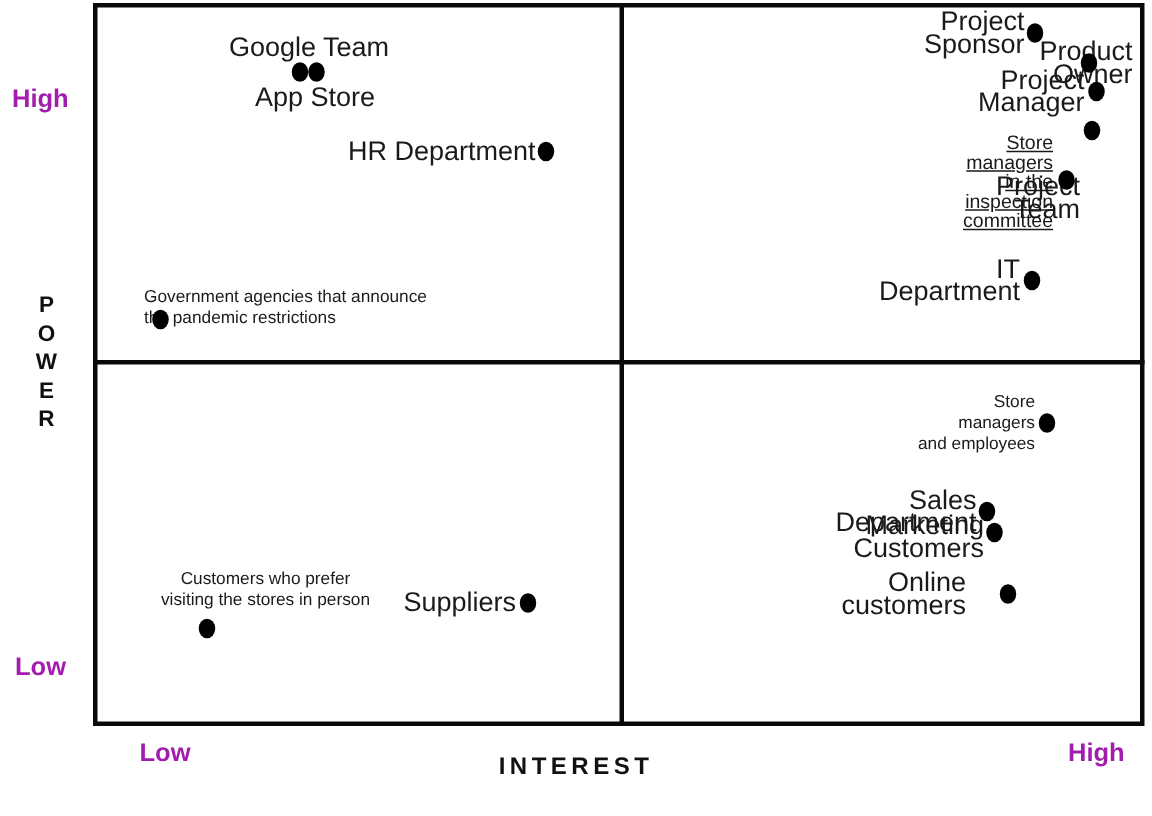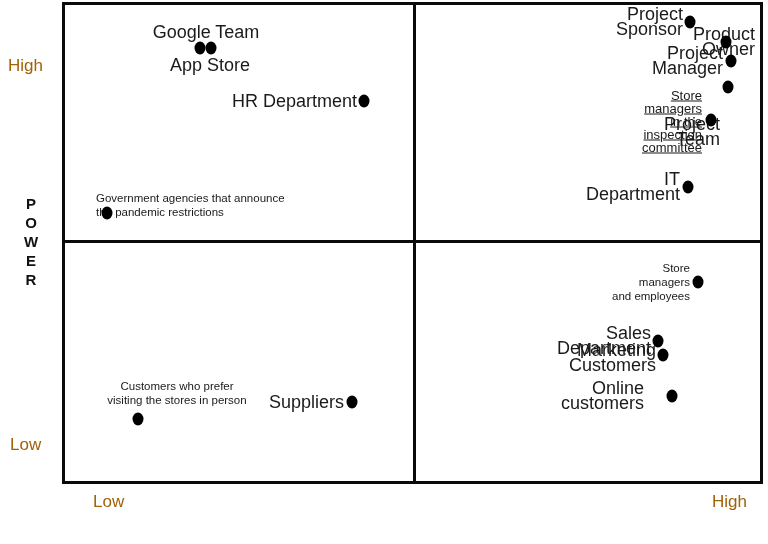--- a/index.html
+++ b/index.html
@@ -47,22 +47,22 @@
     left: 62px;
     top: 240px;
     width: 701px;
     height: 3px;
     background: #0a0a0a;
   }
 
   
   .axis-text {
     position: absolute;
-    font-weight: normal;
-    color: #a16207;
+    font-weight: bold;
+    color: #a21caf;
     white-space: nowrap;
   }
   #power-high   { left: 8px;  top: 56px;  font-size: 17px; }
   #power-low    { left: 10px; top: 435px; font-size: 17px; }
   #interest-low { left: 93px; top: 492px; font-size: 17px; }
   #interest-high{ left: 712px;top: 492px; font-size: 17px; }
 
   #power-axis-label {
     position: absolute;
     left: 14px;
@@ -132,20 +132,21 @@
   <div id="power-axis-label">
     <span>P</span>
     <span>O</span>
     <span>W</span>
     <span>E</span>
     <span>R</span>
   </div>
 
   <div class="axis-text" id="interest-low">Low</div>
   <div class="axis-text" id="interest-high">High</div>
+  <div id="interest-axis-label">INTEREST</div>
 
   <div class="stake-label align-center" style="left:206px; top:32px; width:160px;">Google Team</div>
   <div class="dot" style="left:200px; top:48px;"></div>
 
   <div class="dot" style="left:211px; top:48px;"></div>
   <div class="stake-label align-center" style="left:210px; top:65px; width:160px;">App Store</div>
 
   <div class="stake-label align-right" style="left:357px; top:101px;">HR Department</div>
   <div class="dot" style="left:364px; top:101px;"></div>
 

